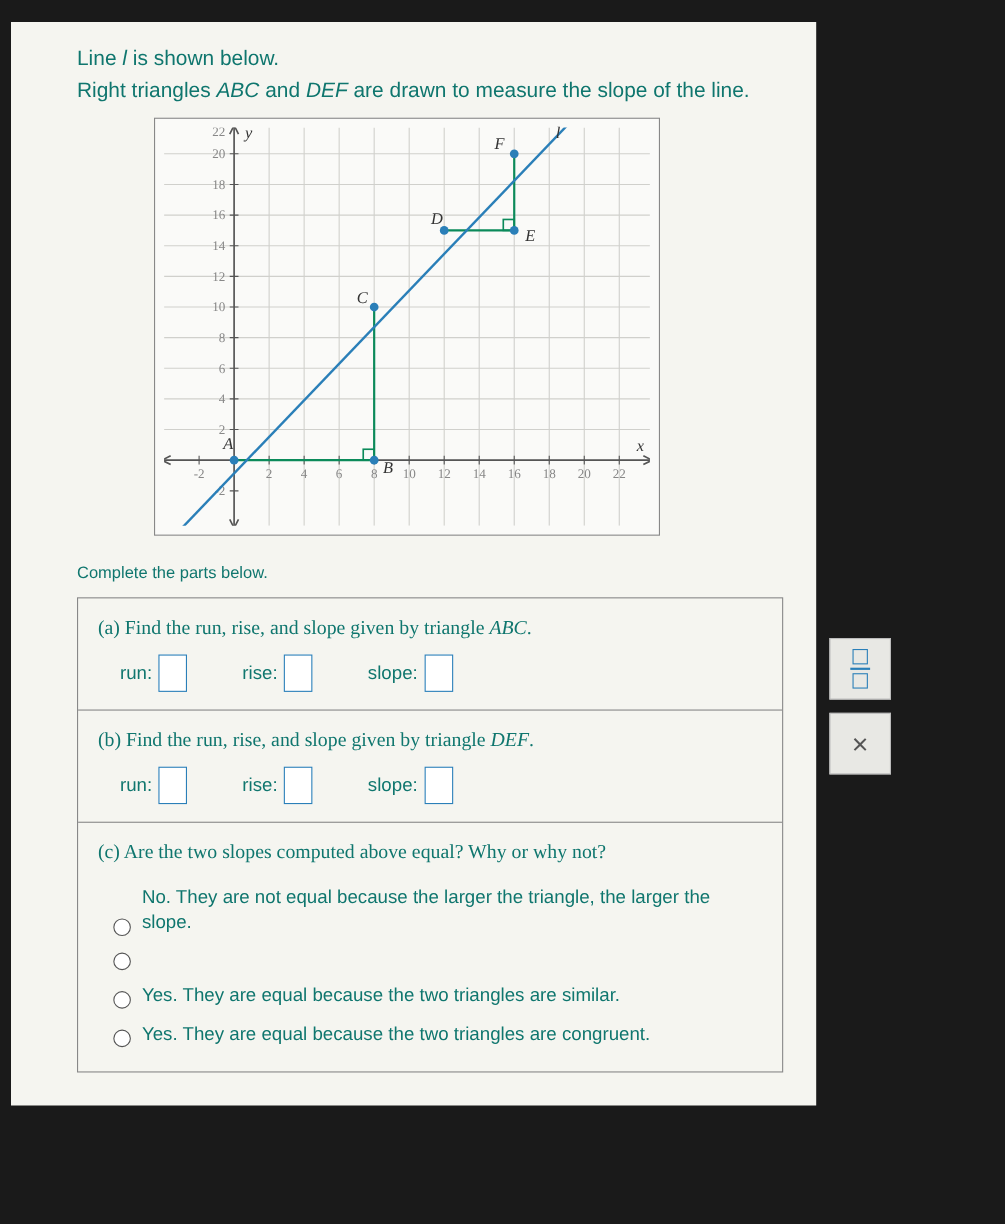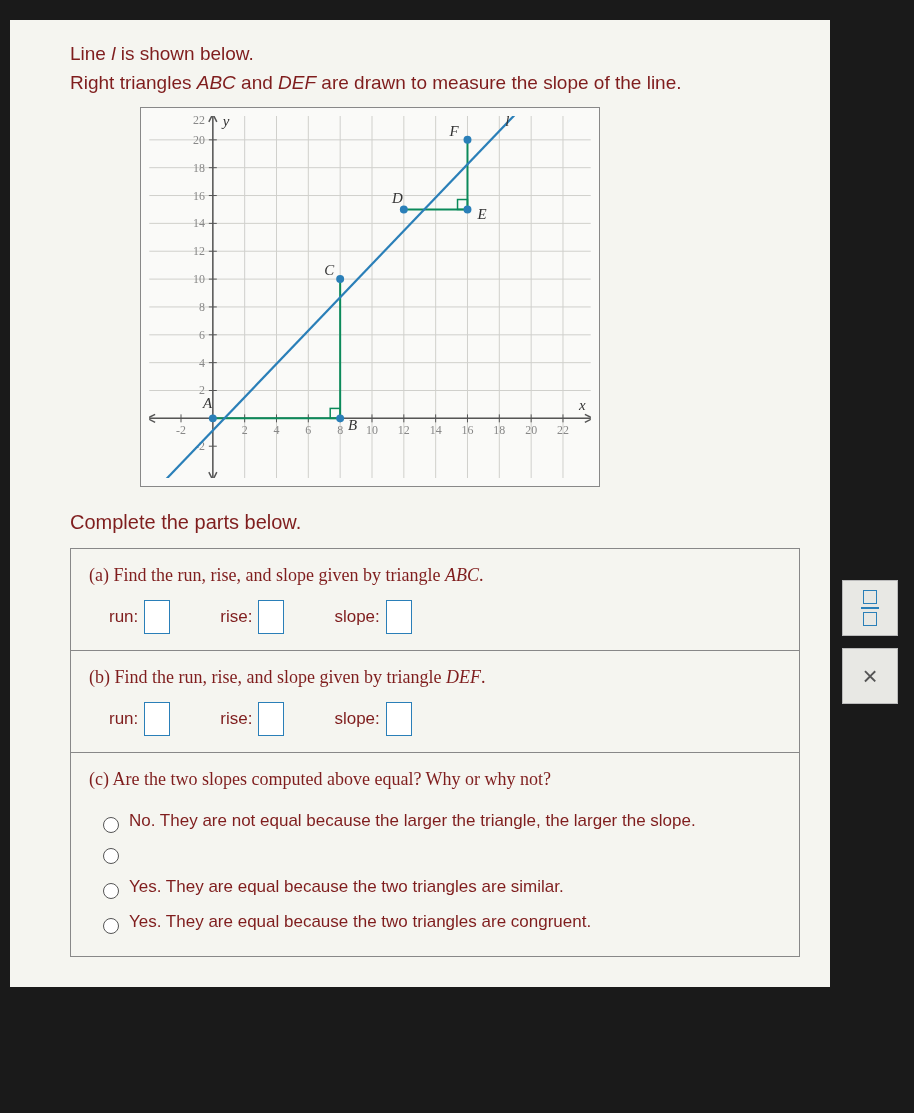--- a/index.html
+++ b/index.html
@@ -5,29 +5,29 @@
   * { box-sizing: border-box; }
   body {
     margin: 0;
     background: #1a1a1a;
     font-family: Verdana, Geneva, sans-serif;
     display: flex;
     padding: 20px 10px;
   }
   .page {
     background: #f5f5f0;
-    width: 820px;
+    width: 732px;
     padding: 20px 30px 30px 60px;
-    color: #7f1d1d;
+    color: #0f766e;
   }
   .intro { font-size: 19px; line-height: 1.5; margin-bottom: 10px; }
   .intro em { font-style: italic; }
   .chart-wrap { margin: 10px 0 20px 70px; }
   svg.chart { border: 1.5px solid #888; background: #fafaf8; }
-  .subhead { font-size: 20px; margin: 18px 0 14px 0; }
+  .subhead { font-size: 15px; margin: 18px 0 14px 0; }
   .answer-box { border: 1.5px solid #888; }
   .cell { border-bottom: 1.5px solid #888; padding: 16px 18px; }
   .cell:last-child { border-bottom: none; }
   .prompt { font-size: 18px; margin-bottom: 14px; font-family: Liberation Serif, serif; }
   .inputs-row { display: flex; gap: 50px; padding-left: 20px; align-items: center; }
   .input-group { display: flex; align-items: center; gap: 6px; font-size: 17px; }
   .blank-input {
     width: 26px; height: 34px; border: 1.5px solid #2a7fb8;
     background: #fff; display: inline-block;
   }

